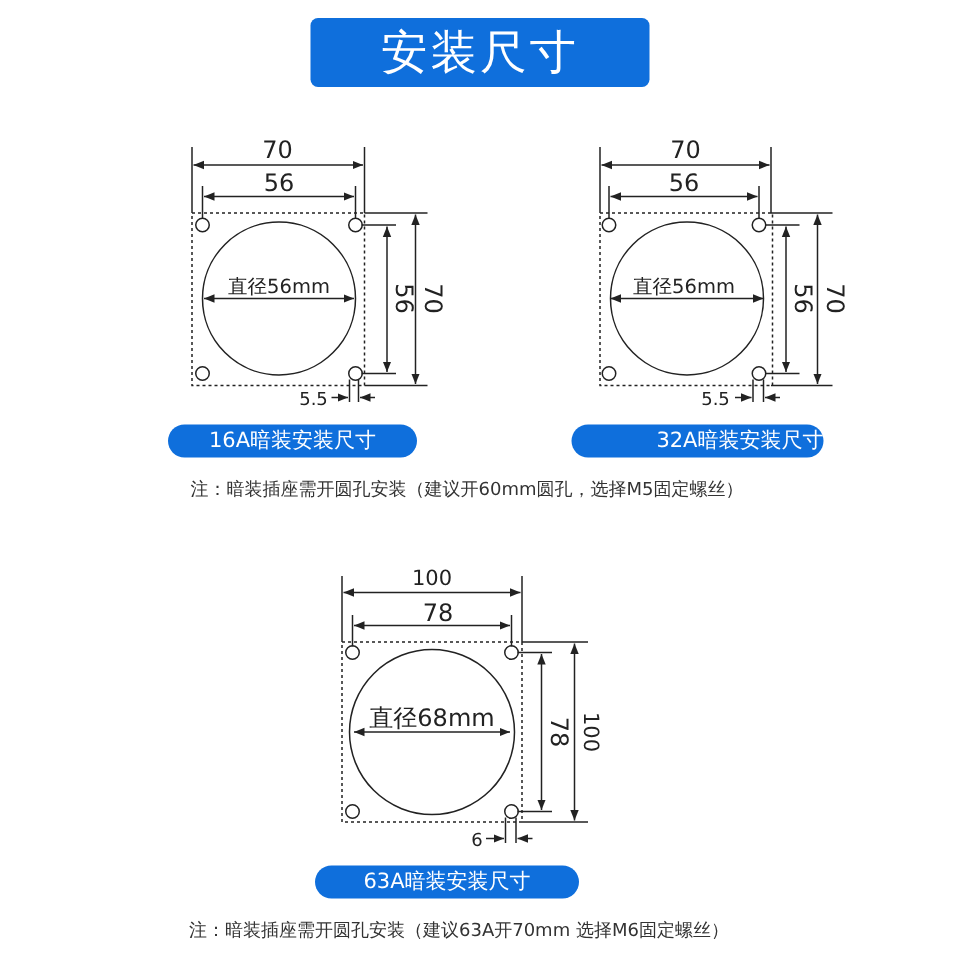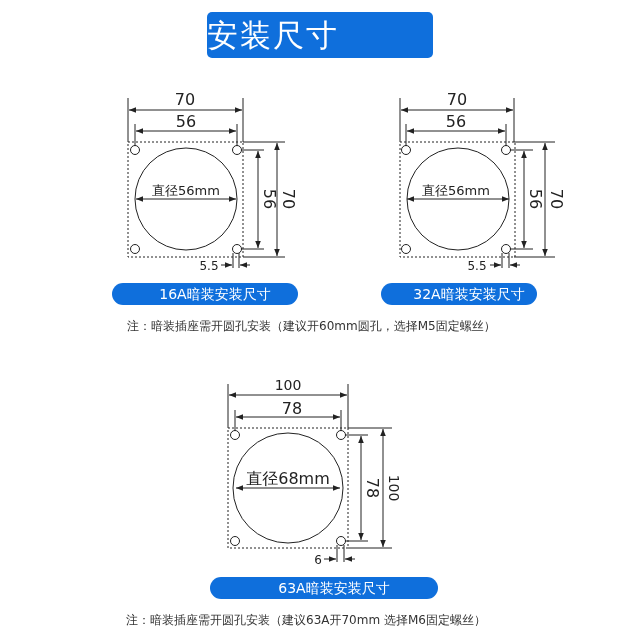--- a/index.html
+++ b/index.html
@@ -1,18 +1,18 @@
 <!DOCTYPE html>
 <html><head>
 <meta charset="utf-8">
 <style>
   html,body{margin:0;padding:0;background:#fff;}
   body{width:640px;height:640px;position:relative;overflow:hidden;font-family:"DejaVu Sans","Liberation Sans",sans-serif;}
-  .title{position:absolute;left:207px;top:12px;width:226px;height:46px;background:#0f6fdc;border-radius:5px;color:#fff;font-size:31px;line-height:46px;text-align:left;letter-spacing:2px;}
-  .pill{position:absolute;height:22px;background:#0f6fdc;border-radius:11px;color:#fff;font-size:14px;line-height:22px;text-align:center;padding-left:20px;}
+  .title{position:absolute;left:207px;top:12px;width:226px;height:46px;background:#0f6fdc;border-radius:5px;color:#fff;font-size:31px;line-height:46px;text-align:center;letter-spacing:2px;}
+  .pill{position:absolute;height:22px;background:#0f6fdc;border-radius:11px;color:#fff;font-size:14px;line-height:22px;text-align:center;}
   .note{position:absolute;font-size:12px;color:#333;white-space:nowrap;}
   svg{position:absolute;left:0;top:0;}
   svg text{font-family:"DejaVu Sans","Liberation Sans",sans-serif;fill:#222;}
 </style>
 </head>
 <body>
 
 <div class="title">安装尺寸</div>
 
 <svg width="640" height="640" viewBox="0 0 640 640">
@@ -115,17 +115,17 @@
   </g>
   <text x="288" y="390" font-size="14" text-anchor="middle">100</text>
   <text x="292" y="414" font-size="16" text-anchor="middle">78</text>
   <text x="288" y="484" font-size="16" text-anchor="middle">直径68mm</text>
   <text x="0" y="0" font-size="16" text-anchor="middle" transform="translate(367,488) rotate(90)">78</text>
   <text x="0" y="0" font-size="14" text-anchor="middle" transform="translate(389,488) rotate(90)">100</text>
   <text x="318" y="564" font-size="12" text-anchor="middle">6</text>
 </svg>
 
 <div class="pill" style="left:112px;top:283px;width:166px;">16A暗装安装尺寸</div>
-<div class="pill" style="left:381px;top:283px;width:136px;">32A暗装安装尺寸</div>
+<div class="pill" style="left:381px;top:283px;width:168px;text-align:right;">32A暗装安装尺寸</div>
 <div class="note" style="left:127px;top:318px;">注：暗装插座需开圆孔安装（建议开60mm圆孔，选择M5固定螺丝）</div>
 
-<div class="pill" style="left:210px;top:577px;width:208px;">63A暗装安装尺寸</div>
+<div class="pill" style="left:210px;top:577px;width:176px;">63A暗装安装尺寸</div>
 <div class="note" style="left:126px;top:612px;text-align:center;">注：暗装插座需开圆孔安装（建议63A开70mm 选择M6固定螺丝）</div>
 
 </body></html>

